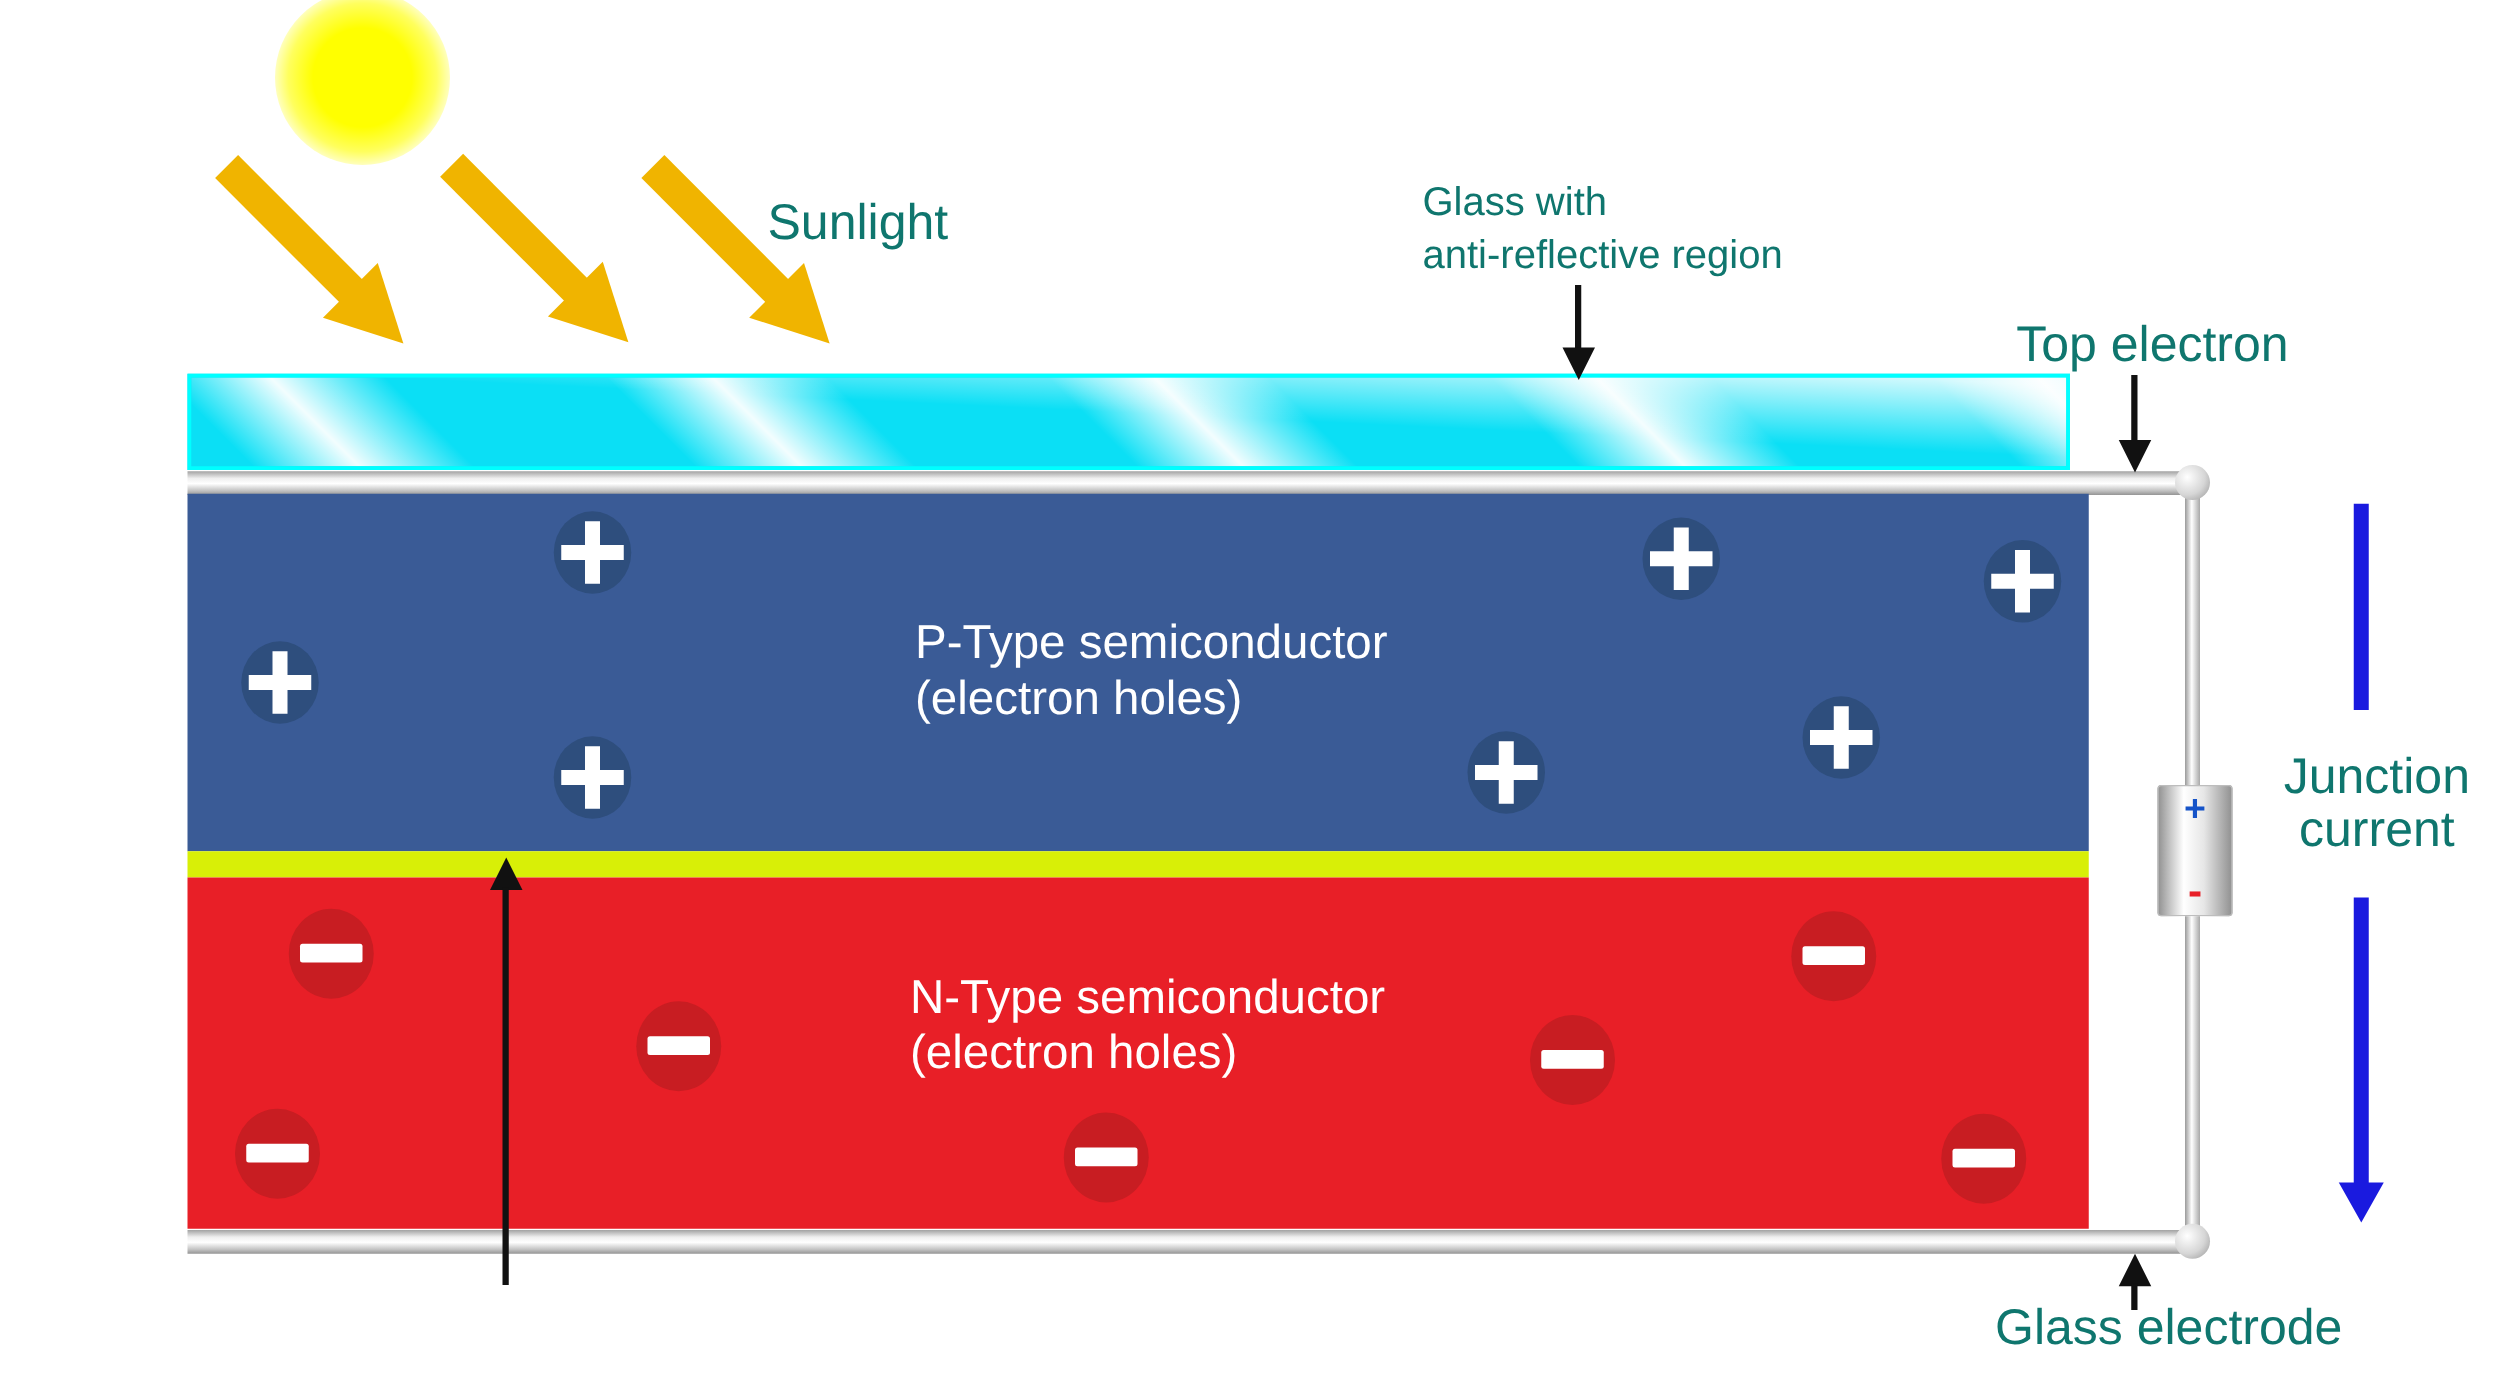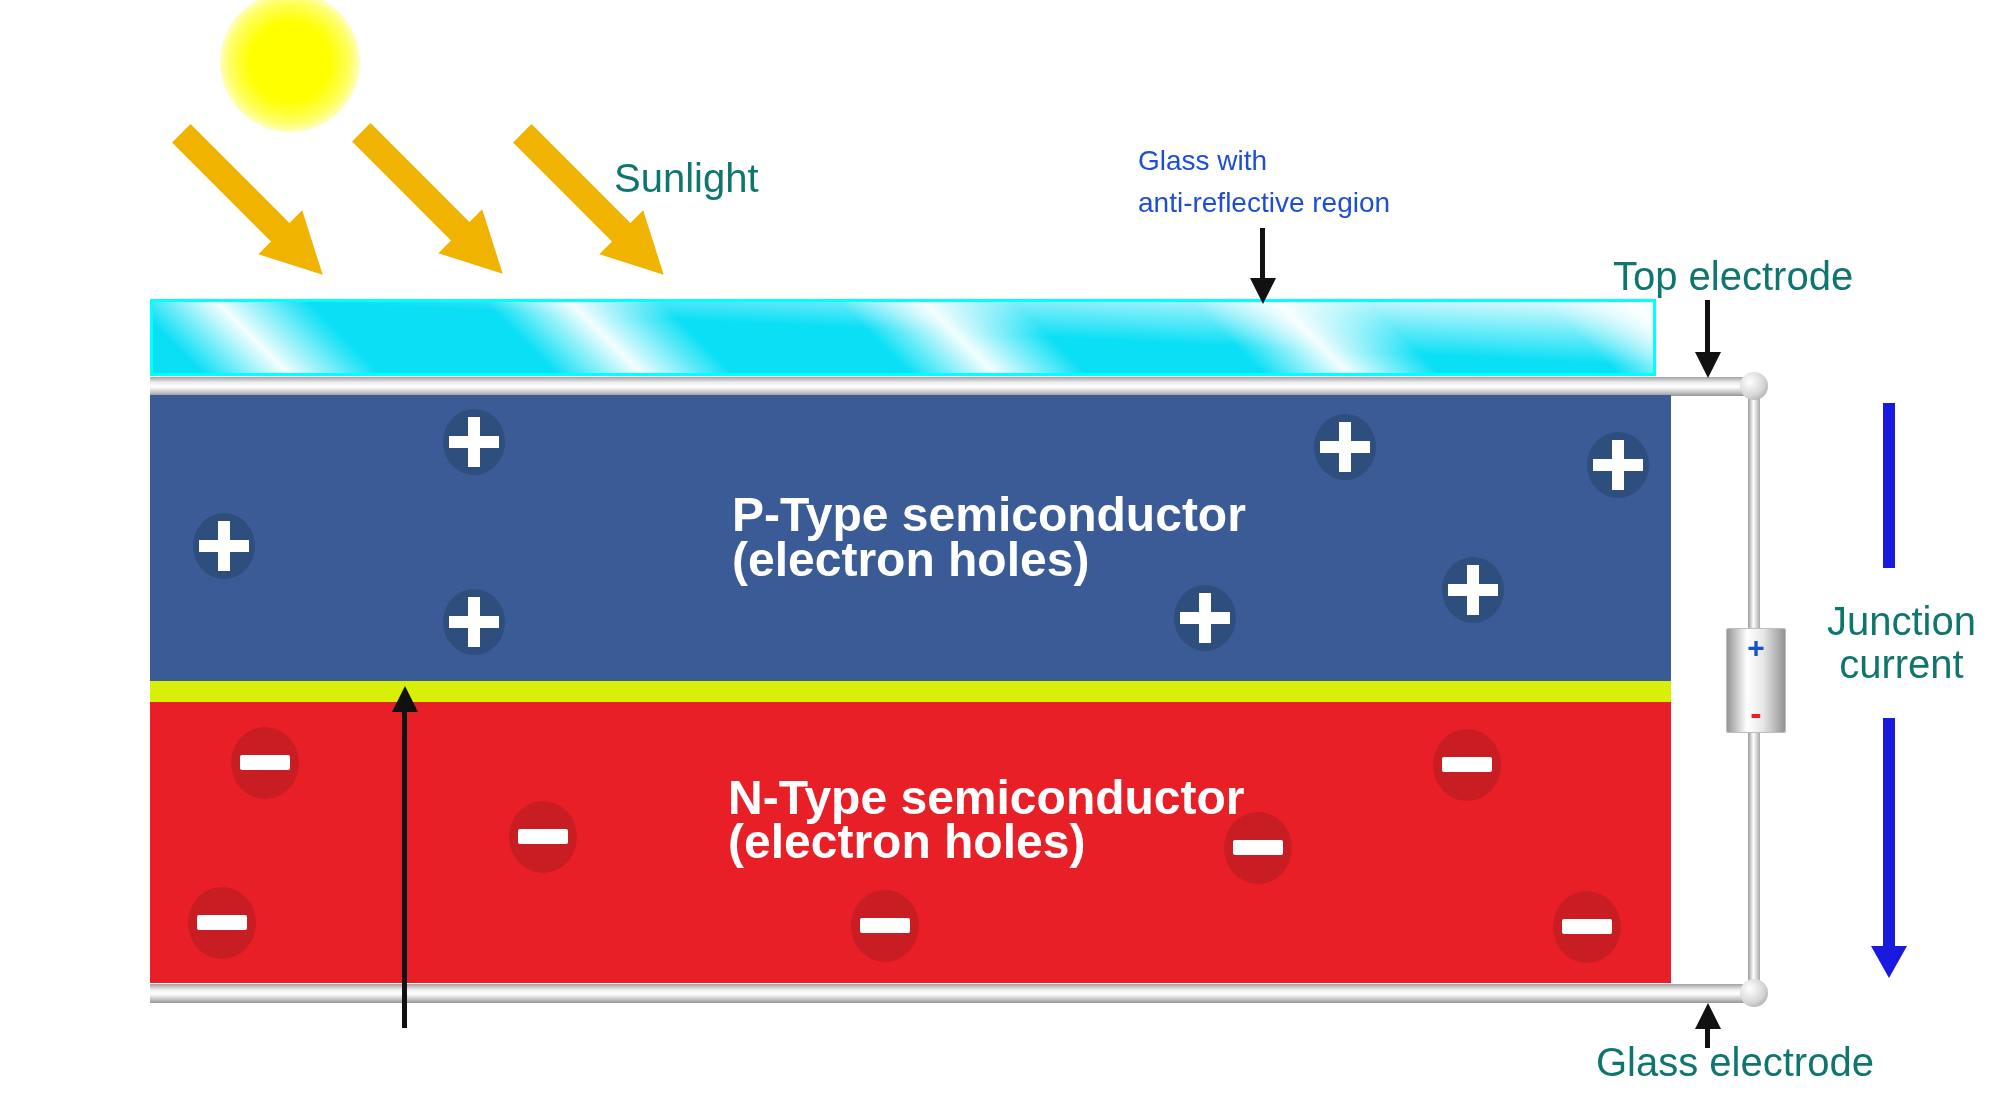--- a/index.html
+++ b/index.html
@@ -15,28 +15,28 @@
     background:radial-gradient(circle,#ffff00 0%,#ffff00 40%,rgba(255,255,40,.75) 60%,rgba(255,255,130,0) 78%);
   }
   .sun-ray{width:200px;height:62px;transform:rotate(45deg);}
   .sun-ray .shaft{position:absolute;left:0;top:18px;width:142px;height:26px;background:#f0b400;}
   .sun-ray .head{
     position:absolute;left:140px;top:0;width:0;height:0;
     border-top:31px solid transparent;border-bottom:31px solid transparent;border-left:60px solid #f0b400;
   }
   
   .lbl{color:#0f766e;font-size:40px;line-height:36px;white-space:nowrap;text-align:center;}
-  .lbl2{color:#1d4ed8;font-size:28px;line-height:42px;white-space:nowrap;}
+  .lbl2{color:#0f766e;font-size:32px;line-height:42px;white-space:nowrap;}
   .sunlight-lbl{left:614px;top:160px;}
   .glass-lbl{left:1138px;top:140px;}
   .topelec-lbl{left:1613px;top:258px;}
   .botelec-lbl{left:1596px;top:1044px;}
   .current-lbl{left:1827px;top:600px;line-height:43px;}
   .pnj-lbl{left:134px;top:1032px;}
-  .layer-lbl{color:#ffffff;font-weight:bold;font-size:48px;line-height:45px;white-space:nowrap;}
+  .layer-lbl{color:#ffffff;font-weight:normal;font-size:38px;line-height:45px;white-space:nowrap;}
   .p-lbl{left:732px;top:492px;}
   .n-lbl{left:728px;top:776px;line-height:44px;}
   
   .glass{
     left:150px;top:299px;width:1506px;height:77px;box-sizing:border-box;
     border:3px solid #00ffff;
     background-color:#0bdff5;
     background-image:
       linear-gradient(to top right,rgba(255,255,255,0) 55%,rgba(255,255,255,.8) 95%),
       repeating-linear-gradient(45deg,rgba(255,255,255,0) 0px,rgba(255,255,255,0) 35px,rgba(255,255,255,.95) 95px,rgba(255,255,255,0) 160px,rgba(255,255,255,0) 250px);
@@ -123,21 +123,21 @@
   <div class="abs glass"></div>
   <div class="abs lbl2 glass-lbl">
     <div>Glass with</div>
     <div>anti-reflective region</div>
   </div>
   <div class="abs ptr-shaft glass-arrow-shaft"></div>
   <div class="abs ptr-head-down glass-arrow-head"></div>
 
   <div class="abs h-bar top-bar"></div>
   <div class="abs h-bar bottom-bar"></div>
-  <div class="abs lbl topelec-lbl">Top electrode</div>
+  <div class="abs lbl topelec-lbl">Top electron</div>
   <div class="abs ptr-shaft topelec-arrow-shaft"></div>
   <div class="abs ptr-head-down topelec-arrow-head"></div>
   <div class="abs lbl botelec-lbl">Glass electrode</div>
   <div class="abs ptr-head-up botelec-arrow-head"></div>
   <div class="abs ptr-shaft botelec-arrow-shaft"></div>
 
   <div class="abs p-layer"></div>
   <div class="abs junction"></div>
   <div class="abs n-layer"></div>
 

